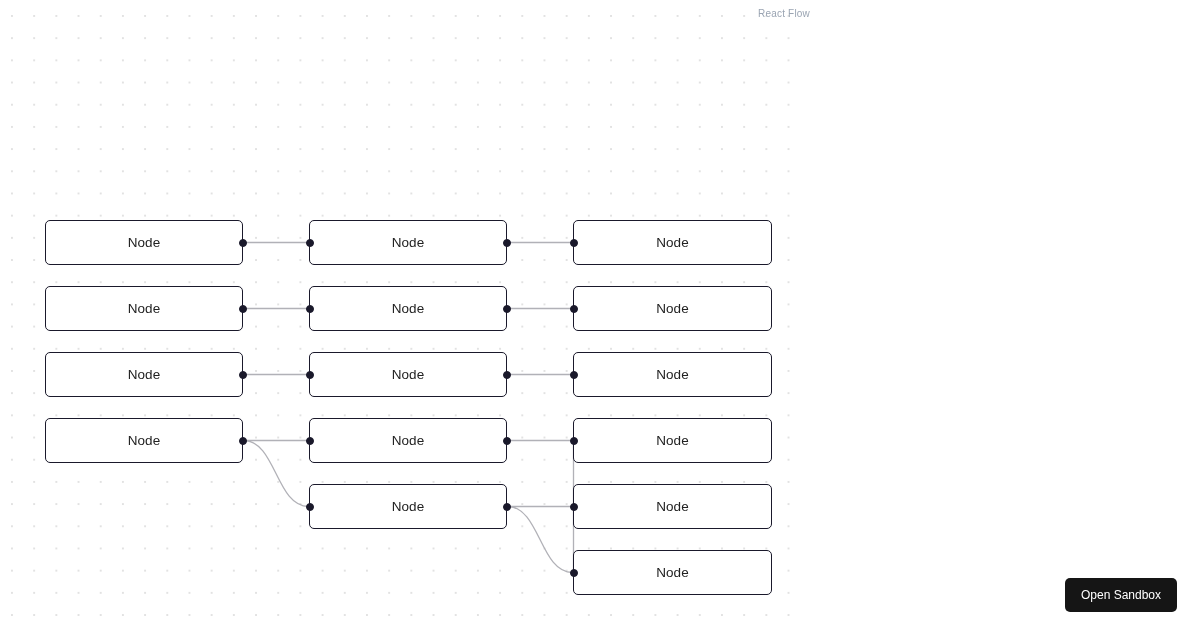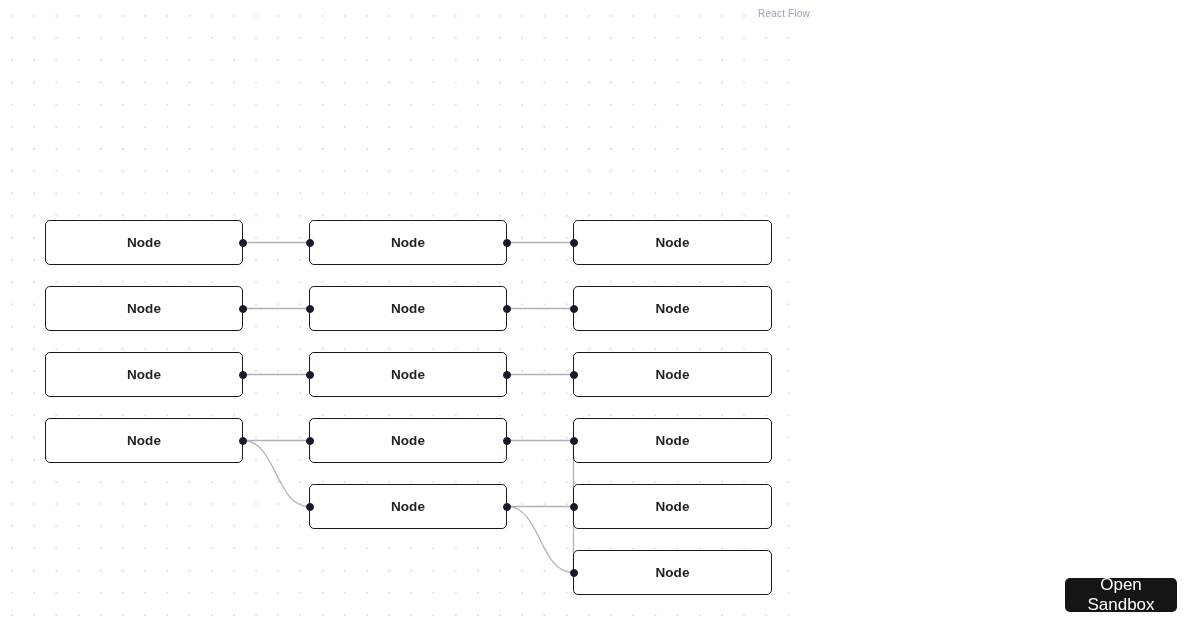--- a/index.html
+++ b/index.html
@@ -21,21 +21,20 @@
   #rf-pane {
     position: absolute;
     left: 0;
     top: 0;
     width: 807px;
     height: 630px;
     background-color: #ffffff;
     background-image: radial-gradient(circle at 1px 1px, #e2e2e2 1px, transparent 0);
     background-size: 22.2px 22.2px;
     background-position: 11px 15px;
-    font-weight: bold;
   }
 
   
   #edges {
     position: absolute;
     left: 0;
     top: 0;
     width: 807px;
     height: 630px;
     pointer-events: none;
@@ -98,21 +97,21 @@
   #open-sandbox {
     position: absolute;
     left: 1065px;
     top: 578px;
     width: 112px;
     height: 34px;
     background: #151515;
     color: #ffffff;
     border: none;
     border-radius: 5px;
-    font-size: 17px;
+    font-size: 12px;
     font-family: "Liberation Sans", sans-serif;
     display: flex;
     align-items: center;
     justify-content: center;
     cursor: pointer;
     padding: 0;
   }
 </style>
 </head>
 <body>

